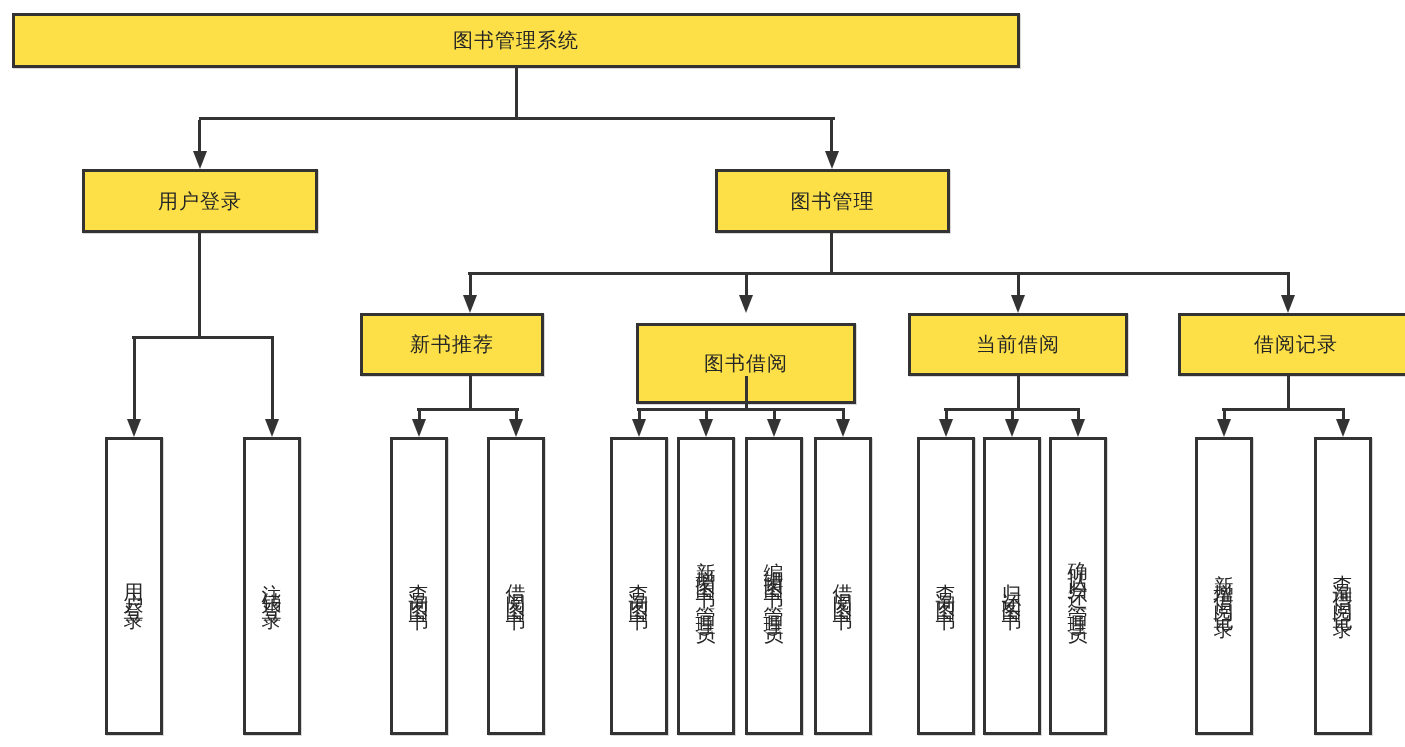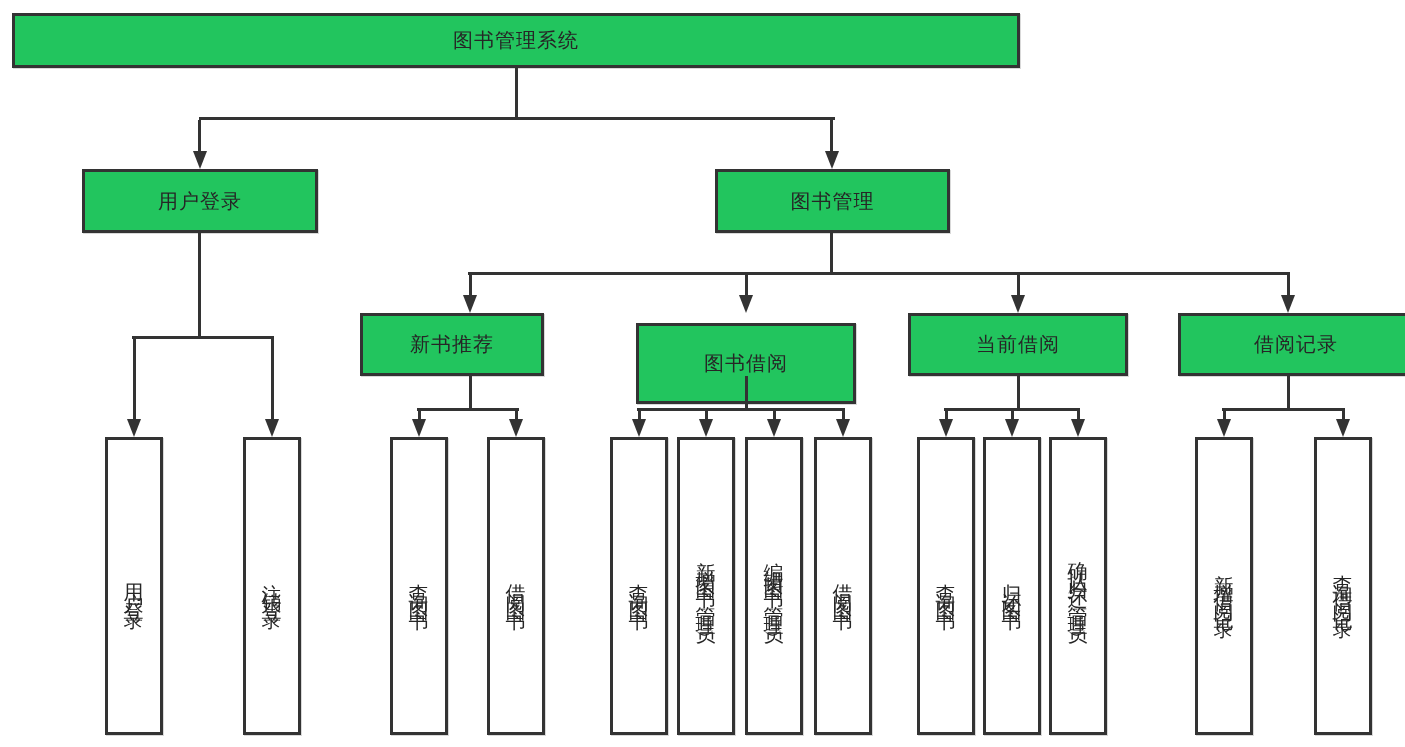--- a/index.html
+++ b/index.html
@@ -12,21 +12,21 @@
     position: relative;
     width: 1405px;
     height: 747px;
     background: #ffffff;
     overflow: hidden;
     color: #262626;
   }
   .box {
     position: absolute;
     box-sizing: border-box;
-    background: #22c55e;
+    background: #fde047;
     border: 3px solid #333333;
     display: flex;
     align-items: center;
     justify-content: center;
     font-size: 20px;
     letter-spacing: 1px;
     color: #262626;
     box-shadow: 1px 1px 0 rgba(0,0,0,0.15);
   }
   .leaf {

